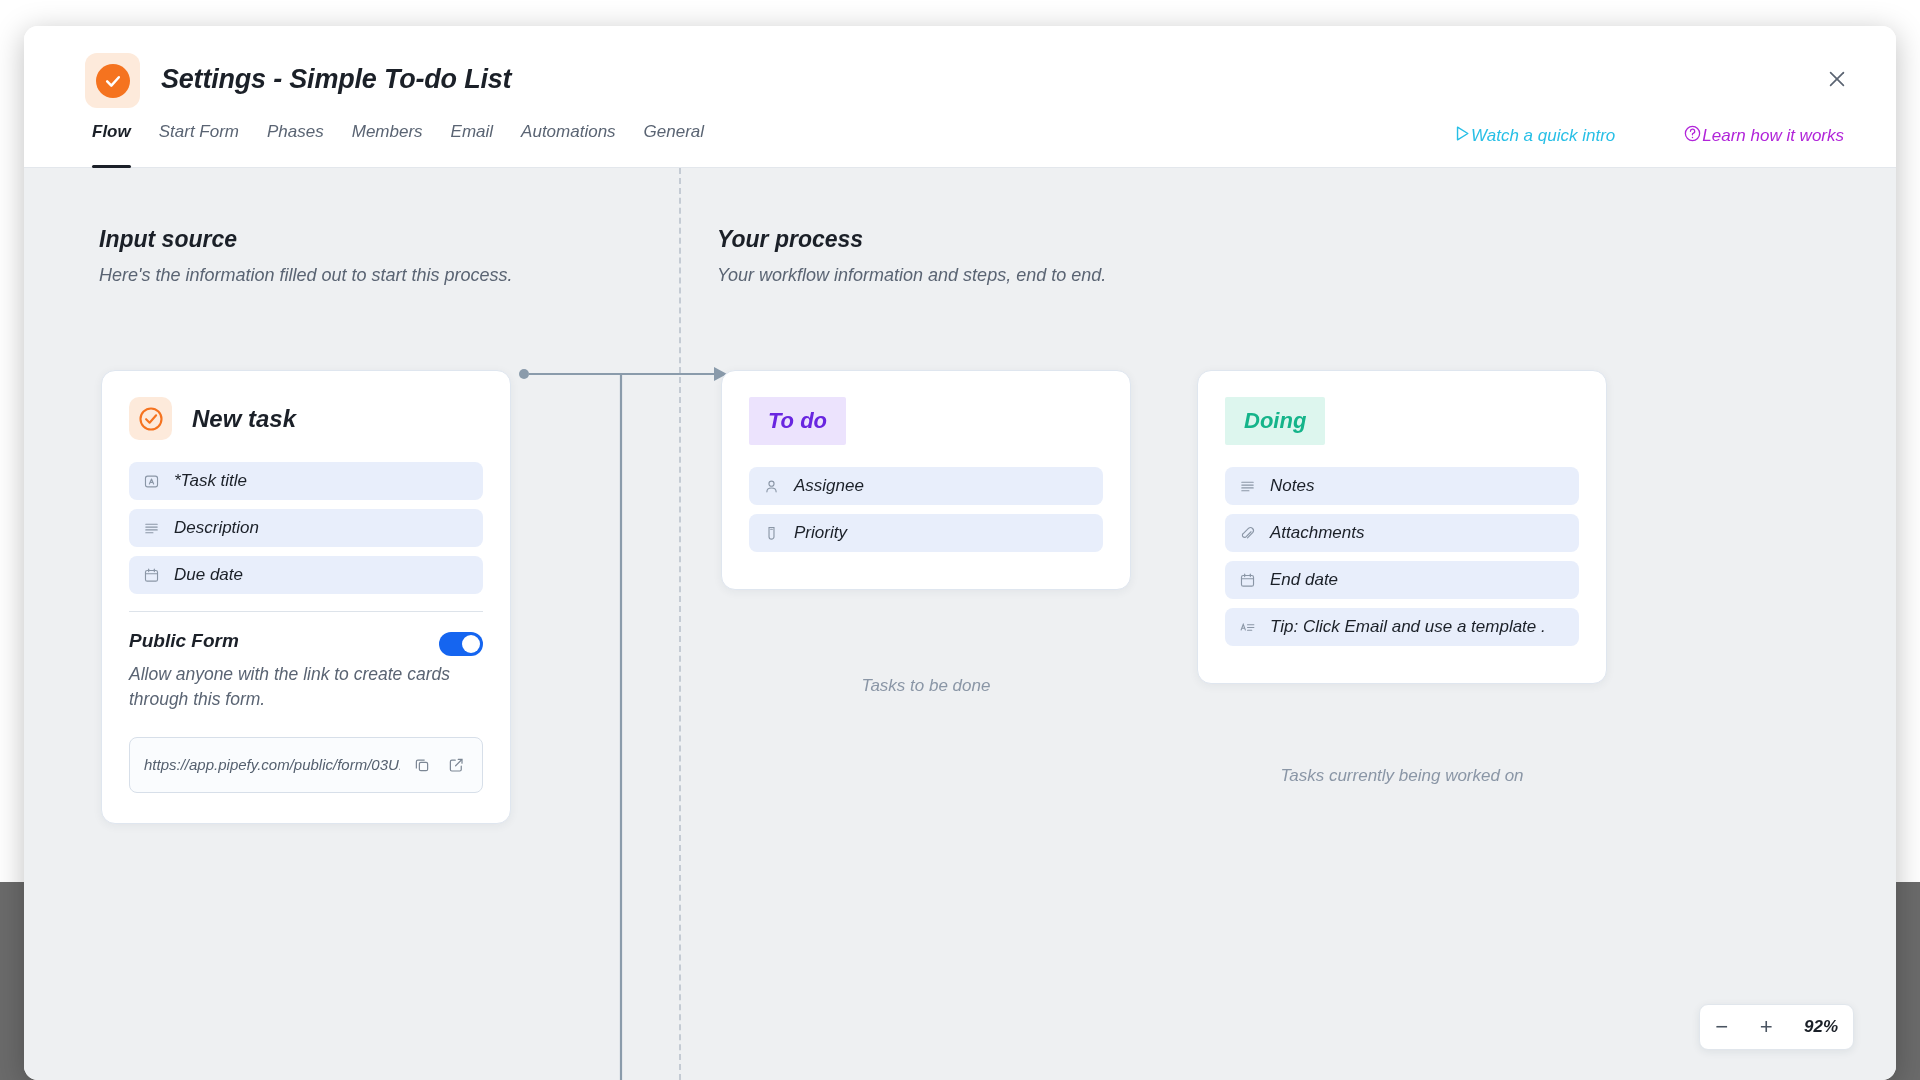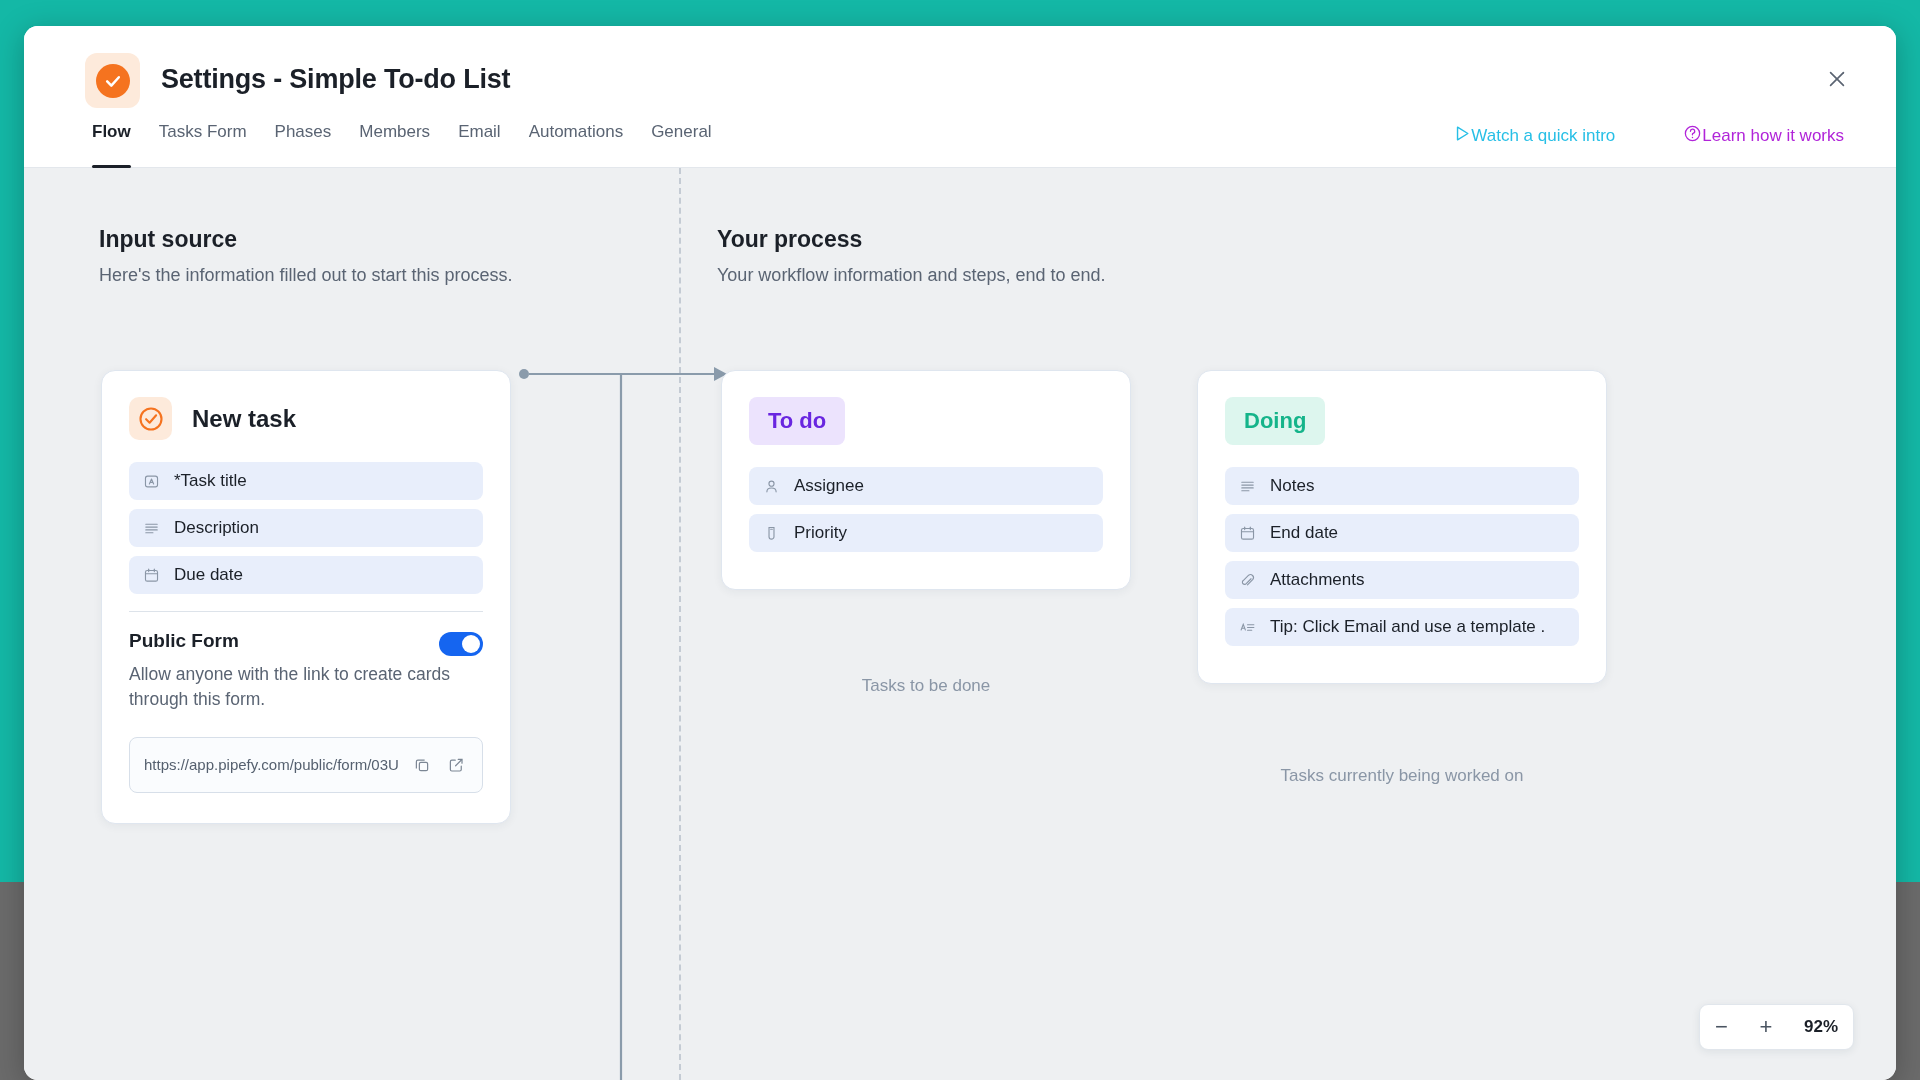--- a/index.html
+++ b/index.html
@@ -2,21 +2,21 @@
 <html><head>
 <meta charset="utf-8">
 <style>
   * { box-sizing: border-box; margin: 0; padding: 0; }
   html, body {
     width: 1920px; height: 1080px;
     font-family: "Liberation Sans", sans-serif;
     background: #6b6b6b;
     overflow: hidden;
   }
-  .screen { position: relative; width: 1920px; height: 882px; background: #14b8a6; }
+  .screen { position: relative; width: 1920px; height: 882px; background: #ffffff; font-style: italic; }
 
   
   .modal {
     position: absolute;
     left: 24px; top: 26px;
     width: 1872px; height: 1054px;
     background: #ffffff;
     border-radius: 14px;
     overflow: hidden;
     box-shadow: 0 6px 30px rgba(0,0,0,.25);
@@ -128,21 +128,21 @@
     background: #fafcfe; display: flex; align-items: center; padding: 0 14px; gap: 10px;
   }
   .url-text { flex: 1; font-size: 15px; color: #55606f; white-space: nowrap; overflow: hidden; }
   .url-btn { width: 24px; height: 24px; display: flex; align-items: center; justify-content: center; color: #7b8694; cursor: pointer; }
 
   
   .card-phase { width: 410px; padding: 26px 27px 28px; }
   .ph-todo { left: 697px; top: 202px; }
   .ph-doing { left: 1173px; top: 202px; }
   .badge {
-    display: inline-block; border-radius: 8px; padding: 11px 19px;
+    display: inline-block; border-radius: 2px; padding: 11px 19px;
     font-size: 22px; font-weight: bold; margin-bottom: 22px;
   }
   .badge-todo { background: #ece3fd; color: #6926e0; }
   .badge-doing { background: #ddf6ee; color: #15b48a; }
   .caption {
     position: absolute; font-size: 17px; color: #8a96a6; text-align: center; width: 410px;
   }
   .cap-todo { left: 697px; top: 508px; }
   .cap-doing { left: 1173px; top: 598px; }
 
@@ -181,21 +181,21 @@
           </svg>
       </div>
     </div>
 
     <div class="tabbar">
       <div class="tabs">
         <div class="tab active">
             <span>Flow</span>
           </div>
         <div class="tab">
-            <span>Tasks Form</span>
+            <span>Start Form</span>
           </div>
         <div class="tab">
             <span>Phases</span>
           </div>
         <div class="tab">
             <span>Members</span>
           </div>
         <div class="tab">
             <span>Email</span>
           </div>
@@ -353,39 +353,39 @@
                 <line x1="4" y1="6" x2="20" y2="6"></line>
                 <line x1="4" y1="10" x2="20" y2="10"></line>
                 <line x1="4" y1="14" x2="20" y2="14"></line>
                 <line x1="4" y1="18" x2="14" y2="18"></line>
               </svg>
           </span>
           <span>Notes</span>
         </div>
         <div class="field">
           <span class="fic">
+            <svg width="17" height="17" viewBox="0 0 24 24" fill="none" stroke="currentColor" stroke-width="1.6" stroke-linecap="round">
+                <path d="M17 9.5l-6.8 6.8a3 3 0 1 1-4.2-4.2l7.6-7.6a4.3 4.3 0 0 1 6 6l-7.6 7.6"></path>
+              </svg>
+          </span>
+          <span>Attachments</span>
+        </div>
+        <div class="field">
+          <span class="fic">
             <svg width="17" height="17" viewBox="0 0 24 24" fill="none" stroke="currentColor" stroke-width="1.6">
                 <rect x="3.5" y="5" width="17" height="15" rx="2.5"></rect>
                 <line x1="3.5" y1="9.5" x2="20.5" y2="9.5"></line>
                 <line x1="8" y1="3" x2="8" y2="6.5" stroke-linecap="round"></line>
                 <line x1="16" y1="3" x2="16" y2="6.5" stroke-linecap="round"></line>
               </svg>
           </span>
           <span>End date</span>
         </div>
         <div class="field">
           <span class="fic">
-            <svg width="17" height="17" viewBox="0 0 24 24" fill="none" stroke="currentColor" stroke-width="1.6" stroke-linecap="round">
-                <path d="M17 9.5l-6.8 6.8a3 3 0 1 1-4.2-4.2l7.6-7.6a4.3 4.3 0 0 1 6 6l-7.6 7.6"></path>
-              </svg>
-          </span>
-          <span>Attachments</span>
-        </div>
-        <div class="field">
-          <span class="fic">
             <svg width="17" height="17" viewBox="0 0 24 24" fill="none" stroke="currentColor" stroke-width="1.5" stroke-linecap="round">
                 <path d="M3 15.5 6 7.5 9 15.5M4.1 13h3.8"></path>
                 <line x1="12" y1="8" x2="21" y2="8"></line>
                 <line x1="12" y1="12" x2="21" y2="12"></line>
                 <line x1="12" y1="16" x2="18" y2="16"></line>
               </svg>
           </span>
           <span>Tip: Click Email and use a template .</span>
         </div>
       </div>

